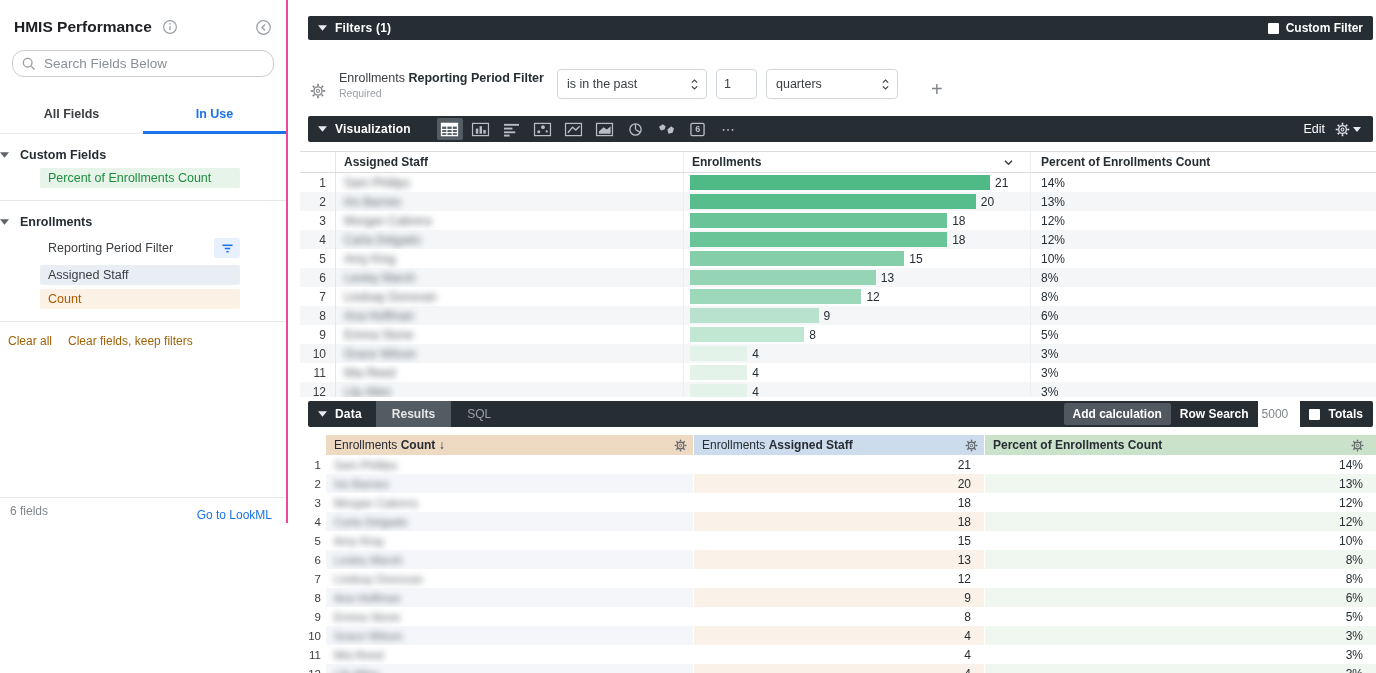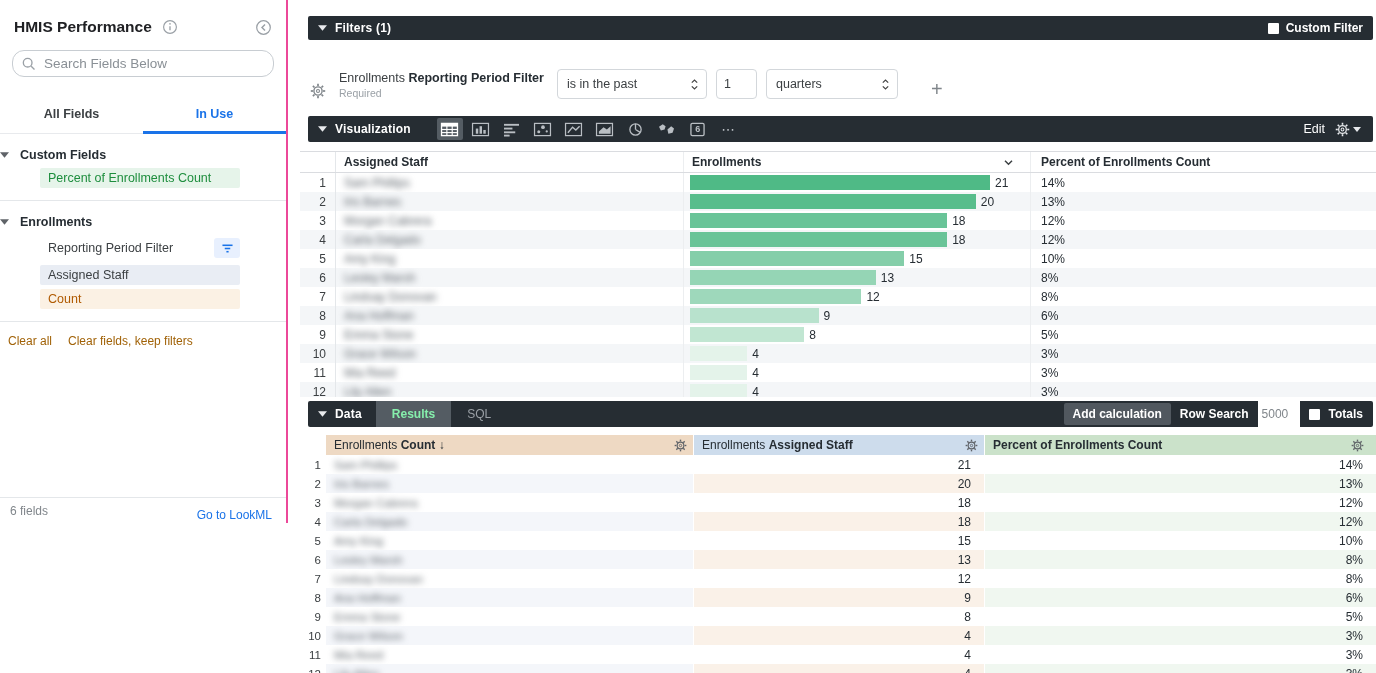--- a/index.html
+++ b/index.html
@@ -87,21 +87,21 @@
   .vrow.alt { background:#f4f6f8; }
   .bar { height:15px; border-radius:0; }
   .bar-label { margin-left:5px; color:#262d33; }
   .blurname { filter:blur(3px); color:#5d646b; }
   .head-chev { margin-left:auto; color:#3c4043; }
 
   
   .data-bar { height:26px; margin-top:4px; }
   .data-tabs { display:flex; height:100%; margin-left:14px; }
   .data-tab { padding:0 16px; display:flex; align-items:center; font-size:12px; color:#9aa0a6; cursor:pointer; }
-  .data-tab.active { background:#545c63; color:#86efac; font-weight:bold; }
+  .data-tab.active { background:#545c63; color:#e5e5e5; font-weight:bold; }
   .data-right { margin-left:auto; display:flex; align-items:center; gap:9px; padding-right:10px; }
   .add-calc { background:#51585f; color:#fff; font-size:12px; font-weight:bold; padding:4px 9px; border-radius:2px; cursor:pointer; }
   .rowlimit-input { width:42px; height:34px; border:none; border-radius:2px; background:#fff; color:#80868b;
     font-size:12px; padding:0 4px; font-family:inherit; outline:none; }
 
   .data-table { margin-top:8px; flex:1; overflow:hidden; }
   .drow { display:grid; grid-template-columns:26px 368px 291px 1fr; height:19px; align-items:center; font-size:12px; }
   .dhead { height:20px; font-weight:normal; }
   .dcell { padding:0 8px; height:100%; display:flex; align-items:center; overflow:hidden; white-space:nowrap; }
   .dcell-num { justify-content:flex-end; padding:0 5px 0 0; color:#3c4043; font-size:11.5px; }

